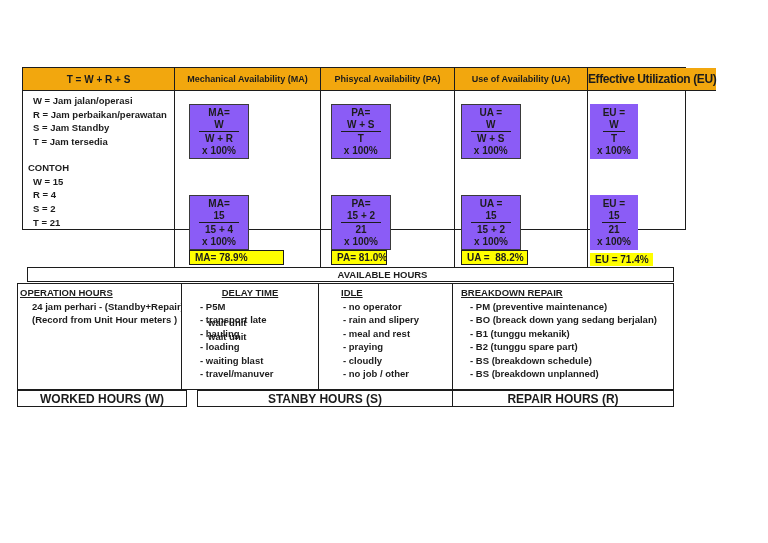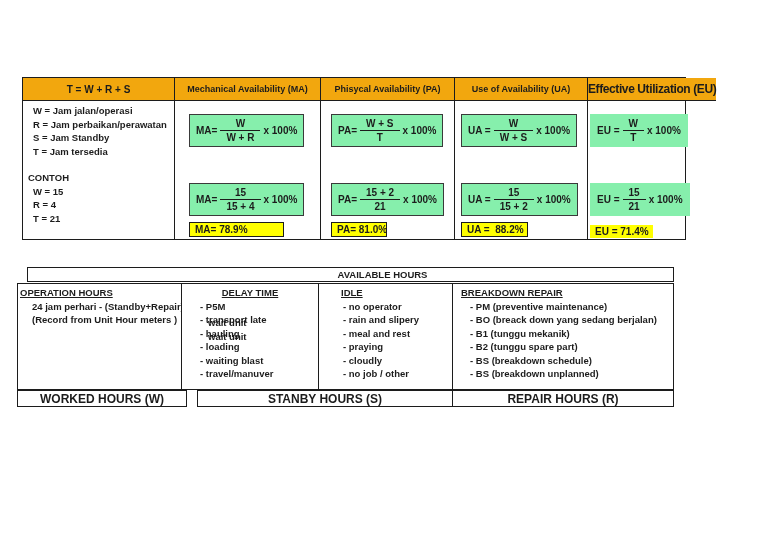--- a/index.html
+++ b/index.html
@@ -1,41 +1,41 @@
 <!DOCTYPE html>
 <html><head>
 <meta charset="utf-8">
 <style>
   html,body{margin:0;padding:0;background:#fff;}
   .page{position:relative;width:768px;height:543px;background:#ffffff;
         font-family:"Liberation Sans",sans-serif;font-weight:bold;color:#1c1c1c;overflow:hidden;}
 
   
-  .t1{position:absolute;left:22px;top:77px;width:664px;height:163px;box-sizing:border-box;
+  .t1{position:absolute;left:22px;top:67px;width:664px;height:163px;box-sizing:border-box;
       border:1px solid #1c1c1c;display:grid;grid-template-columns:152px 146px 134px 133px auto;
       grid-template-rows:23px auto;}
   .hcell{background:#F2A70E;border-right:1px solid #1c1c1c;border-bottom:1px solid #1c1c1c;
          display:flex;align-items:center;justify-content:center;font-size:9px;white-space:nowrap;}
   .hcell.h1{font-size:10px;}
   .hcell.h5{border-right:none;font-size:12px;letter-spacing:-0.4px;}
   .bcell{border-right:1px solid #1c1c1c;box-sizing:border-box;}
   .bcell.last{border-right:none;}
 
   .defs{font-size:9.5px;padding:3px 0 0 5px;line-height:13.7px;white-space:nowrap;}
   .defs .d{padding-left:5px;}
   .contoh{margin-top:12px;}
 
   .fcol{display:flex;flex-direction:column;align-items:flex-start;height:100%;box-sizing:border-box;}
   .fcol.c-ma{padding-left:14px;}
   .fcol.c-pa{padding-left:10px;}
   .fcol.c-ua{padding-left:6px;}
   .fcol.c-eu{padding-left:2px;}
 
-  .fbox{margin-top:13px;border:1.5px solid #3a3a3a;background:#86efac;display:flex;align-items:center;
-        padding:2px 6px;font-size:10px;white-space:nowrap;}
+  .fbox{margin-top:13px;border:1.5px solid #3a3a3a;background:#8b5cf6;display:flex;align-items:center;
+        padding:2px 6px;font-size:10px;white-space:nowrap;flex-direction:column;}
   .fbox.second{margin-top:36px;}
   .fbox.noborder{border-color:transparent;}
   .frac{display:flex;flex-direction:column;align-items:center;margin:0 3px;}
   .frac .num{padding:0 6px;line-height:13px;}
   .frac .den{border-top:1.5px solid #1c1c1c;padding:1px 6px 0 6px;line-height:12px;
              align-self:stretch;text-align:center;}
 
   .res{margin-top:auto;margin-bottom:2px;background:#FFFF00;border:1px solid #1c1c1c;
        font-size:10px;line-height:13px;height:13px;padding:0 0 0 5px;white-space:nowrap;}
   .res.r-ma{width:88px;}
@@ -84,20 +84,21 @@
     <div class="hcell h5">Effective Utilization (EU)</div>
 
     <div class="bcell defs">
       <div class="d">W = Jam jalan/operasi</div>
       <div class="d">R = Jam perbaikan/perawatan</div>
       <div class="d">S = Jam Standby</div>
       <div class="d">T = Jam tersedia</div>
       <div class="contoh">CONTOH</div>
       <div class="d">W = 15</div>
       <div class="d">R = 4</div>
+      <div class="d">S = 2</div>
       <div class="d">T = 21</div>
     </div>
 
     <div class="bcell fcol c-ma">
       <div class="fbox">
         <span>MA=</span>
         <span class="frac">
           <span class="num">W</span>
           <span class="den">W + R</span>
         </span>

